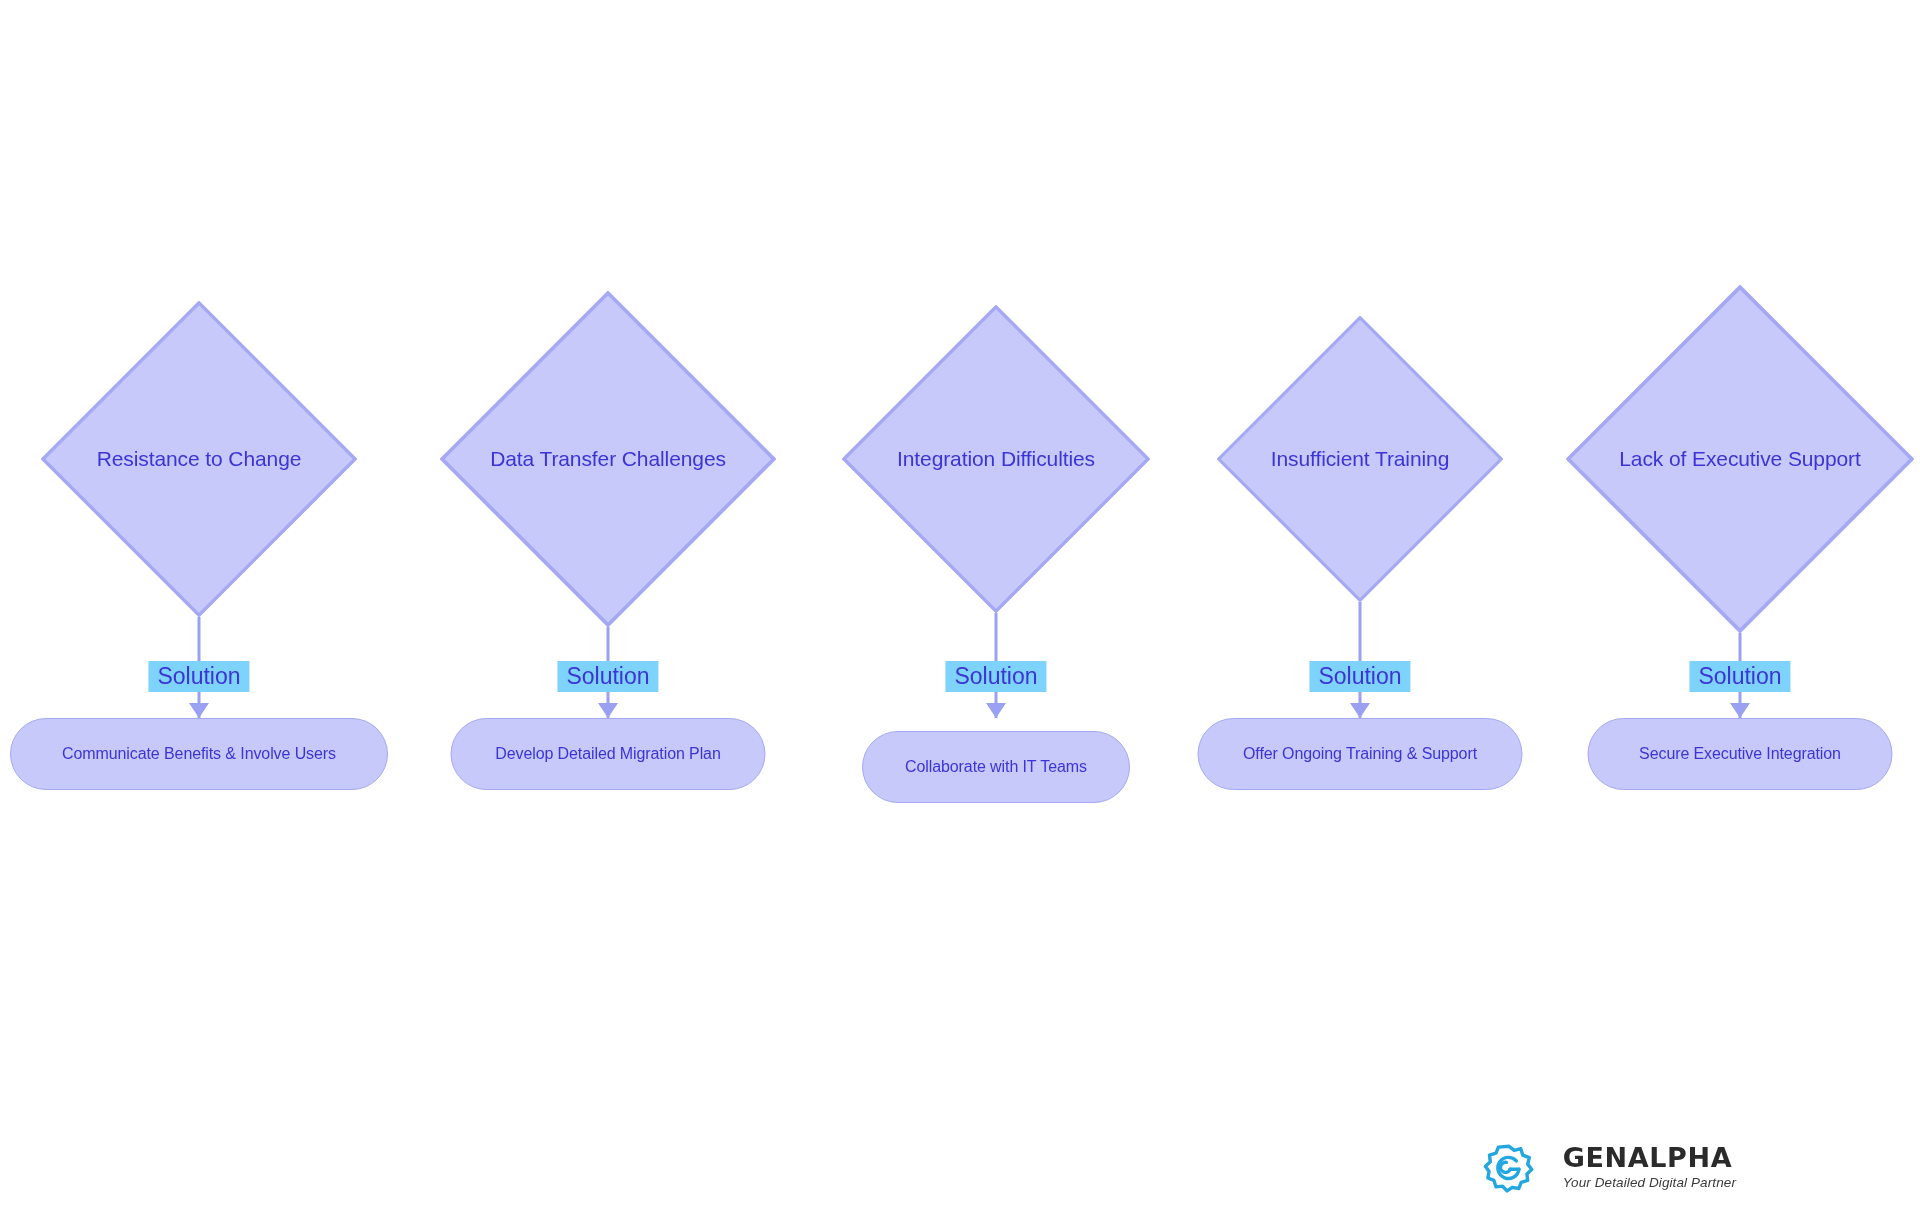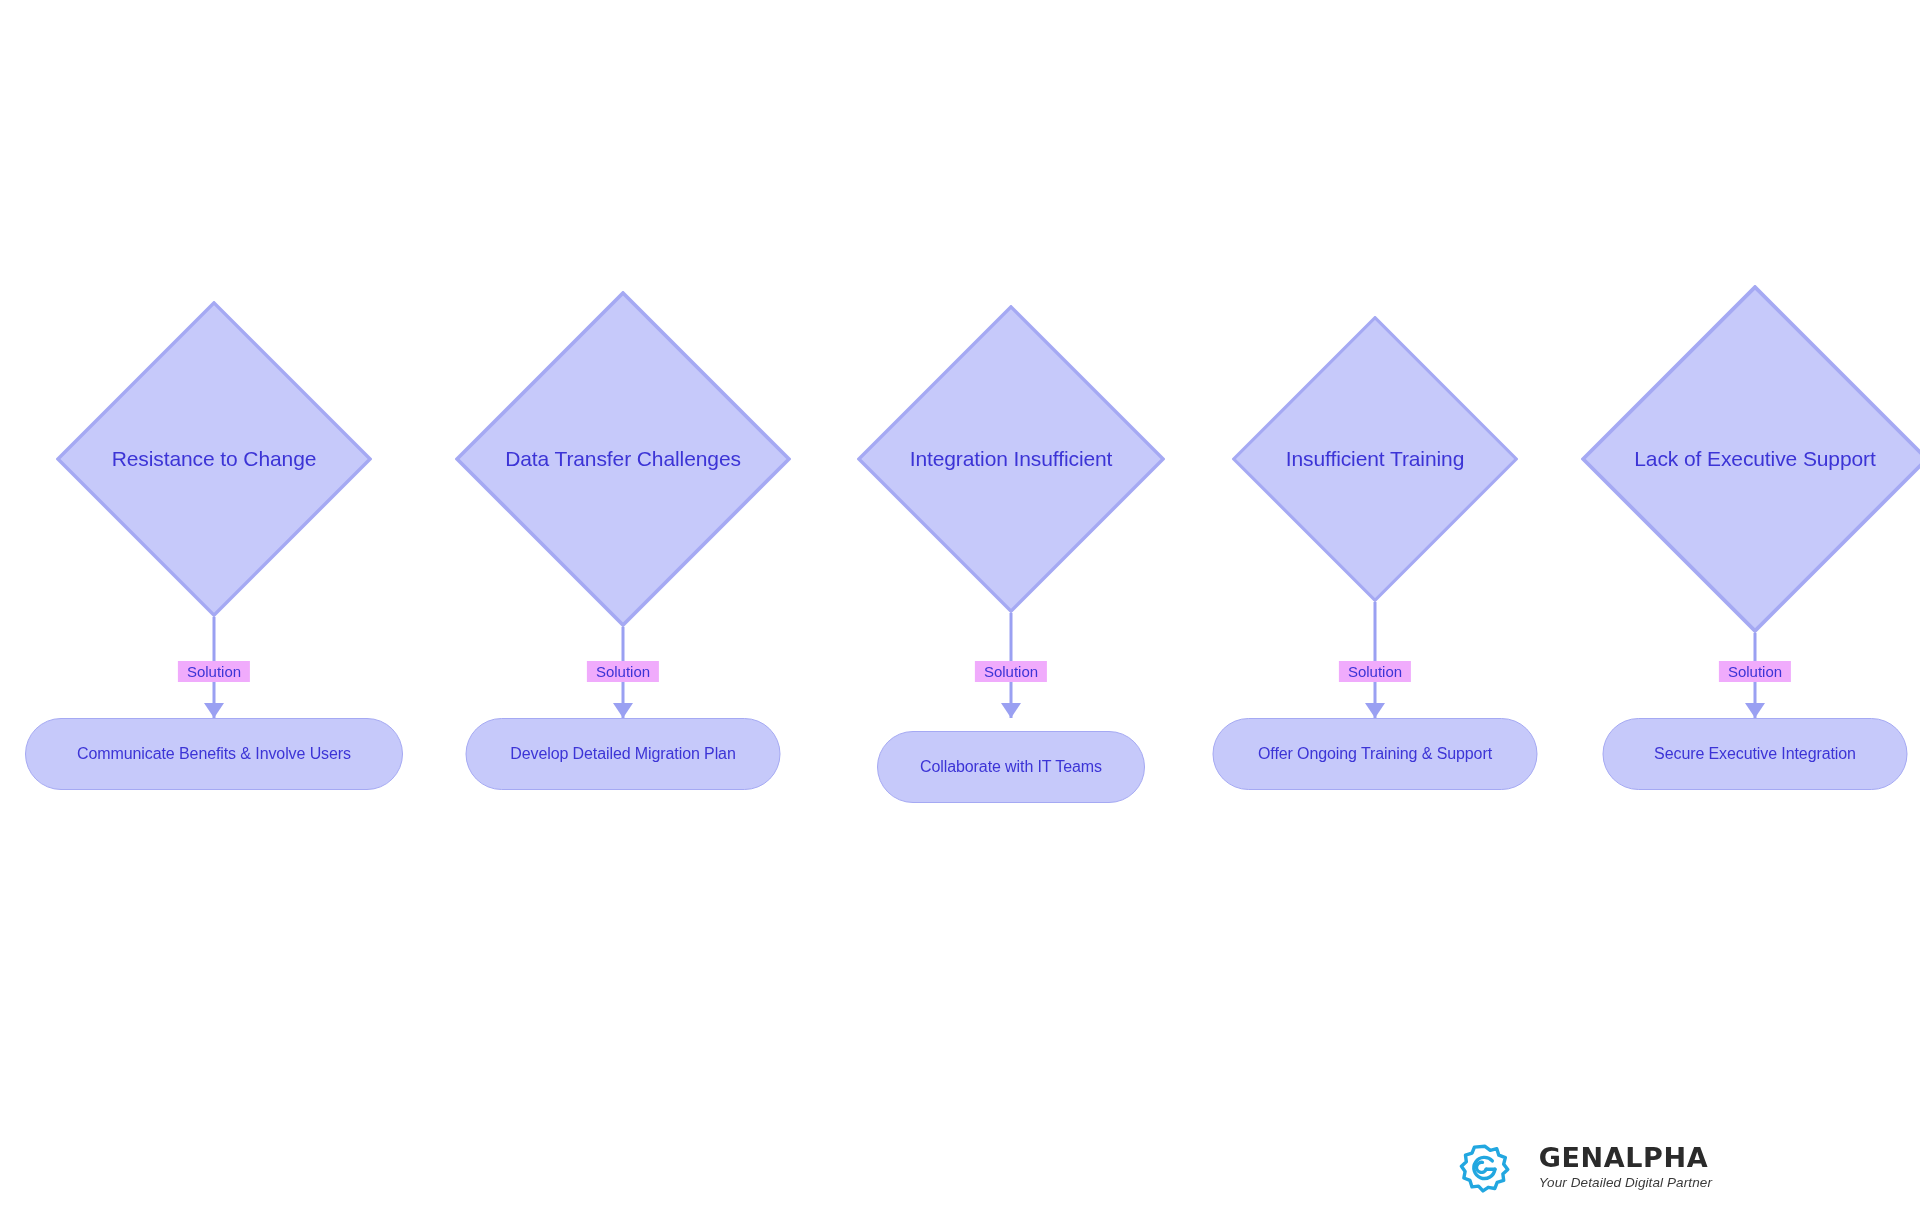--- a/index.html
+++ b/index.html
@@ -11,25 +11,26 @@
   body {
     width: 1920px;
     height: 1215px;
     font-family: "Liberation Sans", sans-serif;
     overflow: hidden;
     position: relative;
   }
 
   #canvas {
     position: absolute;
-    left: 16px;
+    left: 1px;
     top: 0;
     width: 1716px;
     height: 1215px;
     background: #ffffff;
+    padding-left: 39px;
   }
 
   
   .column {
     position: absolute;
     top: 0;
     height: 1215px;
     width: 0;           
   }
 
@@ -74,23 +75,23 @@
     width: 0;
     height: 0;
     border-left: 10px solid transparent;
     border-right: 10px solid transparent;
     border-top: 15px solid #9aa0f2;
   }
   .edge-label {
     position: absolute;
     left: 0;
     transform: translateX(-50%);
-    background: #f0abfc;
+    background: #7dd3fc;
     color: #3c34d6;
-    font-size: 15px;
+    font-size: 23px;
     padding: 2px 9px;
     white-space: nowrap;
     font-family: "Liberation Sans", sans-serif;
   }
 
   
   .pill {
     position: absolute;
     left: 0;
     transform: translateX(-50%);
@@ -180,21 +181,21 @@
     <div class="pill" style="top:718px; width:315px;">
       <span class="pill-label">Develop Detailed Migration Plan</span>
     </div>
   </div>
 
   <div class="column" style="left:995px;">
     <div class="diamond-wrap" style="top:305px; width:308px; height:308px;">
       <svg class="diamond-shape" viewBox="0 0 100 100" preserveAspectRatio="none">
         <polygon points="50,0.6 99.4,50 50,99.4 0.6,50" fill="#c6c9fa" stroke="#a5a9f3" stroke-width="1.1"></polygon>
       </svg>
-      <span class="diamond-label">Integration Insufficient</span>
+      <span class="diamond-label">Integration Difficulties</span>
     </div>
     <div class="connector" style="top:613px; height:105px;"></div>
     <div class="arrowhead" style="top:703px;"></div>
     <div class="edge-label" style="top:661px;">Solution</div>
     <div class="pill" style="top:718px; width:268px;margin-top:13px;">
       <span class="pill-label">Collaborate with IT Teams</span>
     </div>
   </div>
 
   <div class="column" style="left:1359px;">

